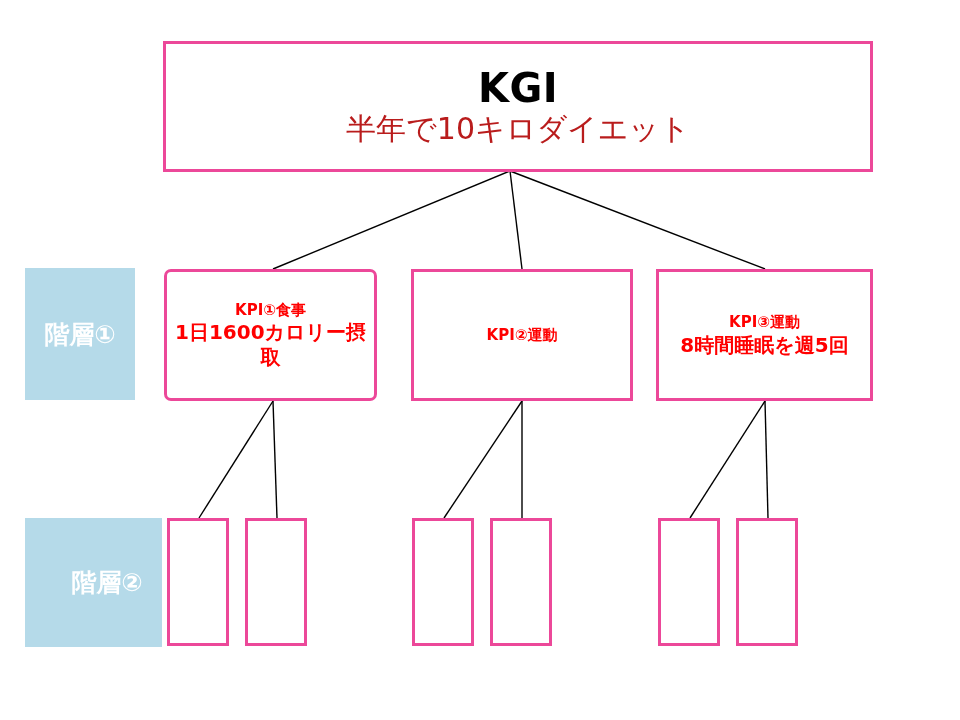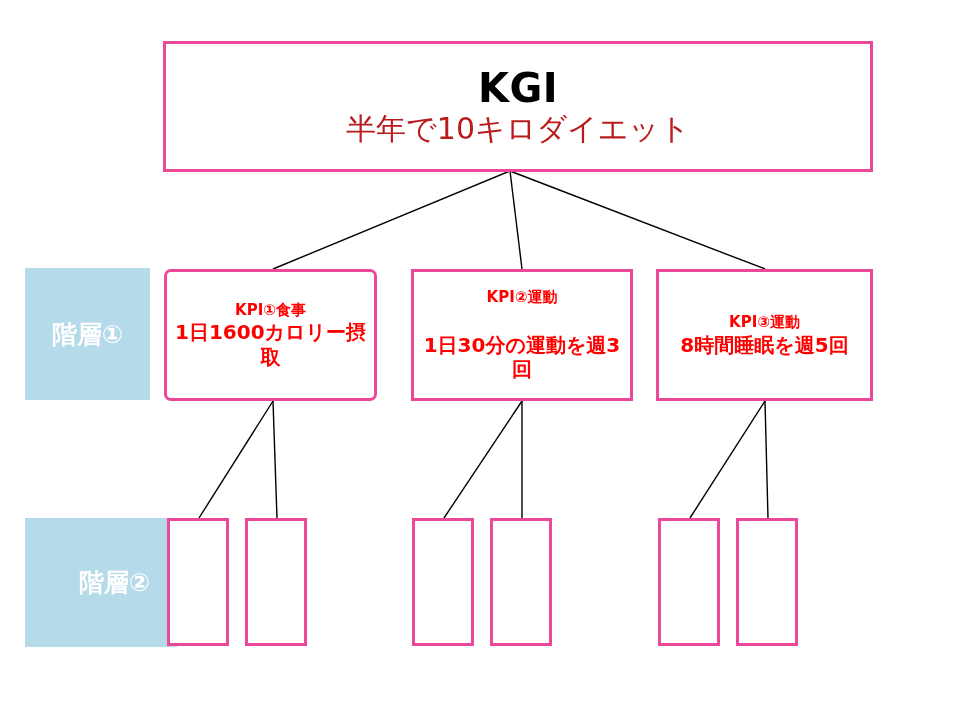--- a/index.html
+++ b/index.html
@@ -107,21 +107,21 @@
   #leaf-box-5 { left: 658px; width: 62px; }
   #leaf-box-6 { left: 736px; width: 62px; }
 
   
   #leaf-box-1, #leaf-box-2 { width: 62px; }
 
   
   .tier-chip {
     position: absolute;
     left: 25px;
-    width: 125px;
+    width: 110px;
     background: #b5dae9;
     display: flex;
     align-items: center;
     justify-content: center;
   }
   #tier-chip-1 { top: 268px; height: 132px; }
   #tier-chip-2 { top: 518px; height: 129px; padding-left: 27px; }
   .tier-label {
     font-size: 25px;
     font-weight: bold;
@@ -163,21 +163,20 @@
     <span class="tier-label">階層②</span>
   </div>
 
   <div class="node-box kpi-box" id="kpi-box-1">
     <div class="kpi-label">KPI①食事</div>
     <div class="kpi-detail">1日1600カロリー摂取</div>
   </div>
 
   <div class="node-box kpi-box" id="kpi-box-2">
     <div class="kpi-label">KPI②運動</div>
-    <div class="kpi-detail">1日30分の運動を週3回</div>
   </div>
 
   <div class="node-box kpi-box" id="kpi-box-3">
     <div class="kpi-label">KPI③運動</div>
     <div class="kpi-detail">8時間睡眠を週5回</div>
   </div>
 
   <div class="node-box leaf-box" id="leaf-box-1">
     <span></span>
   </div>

